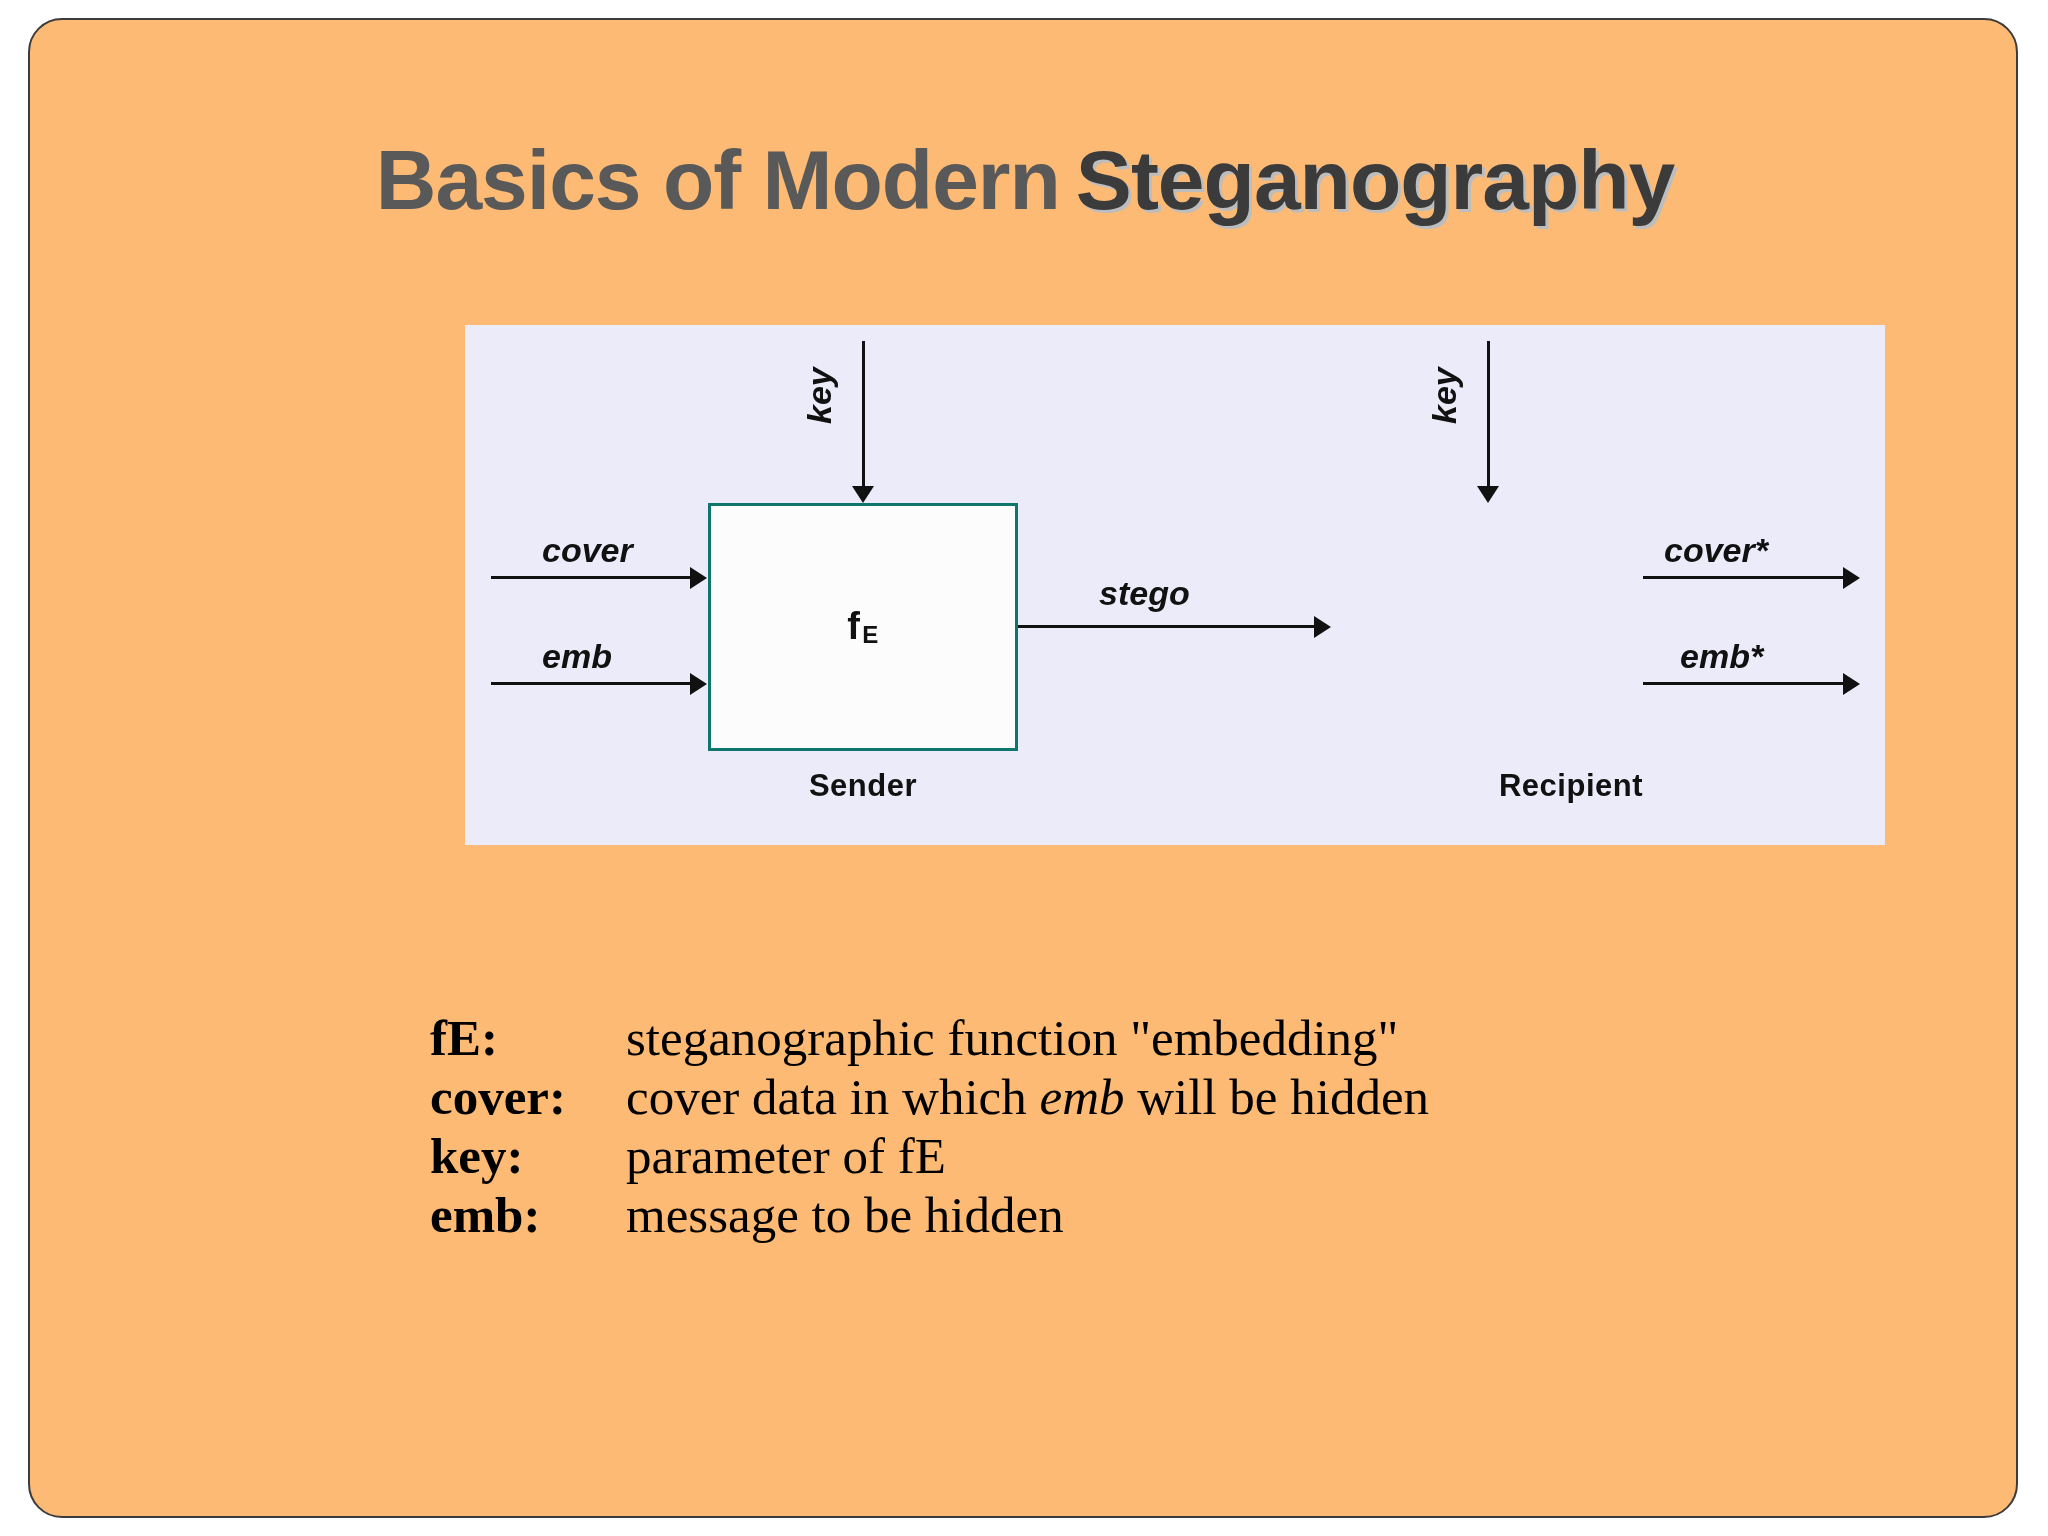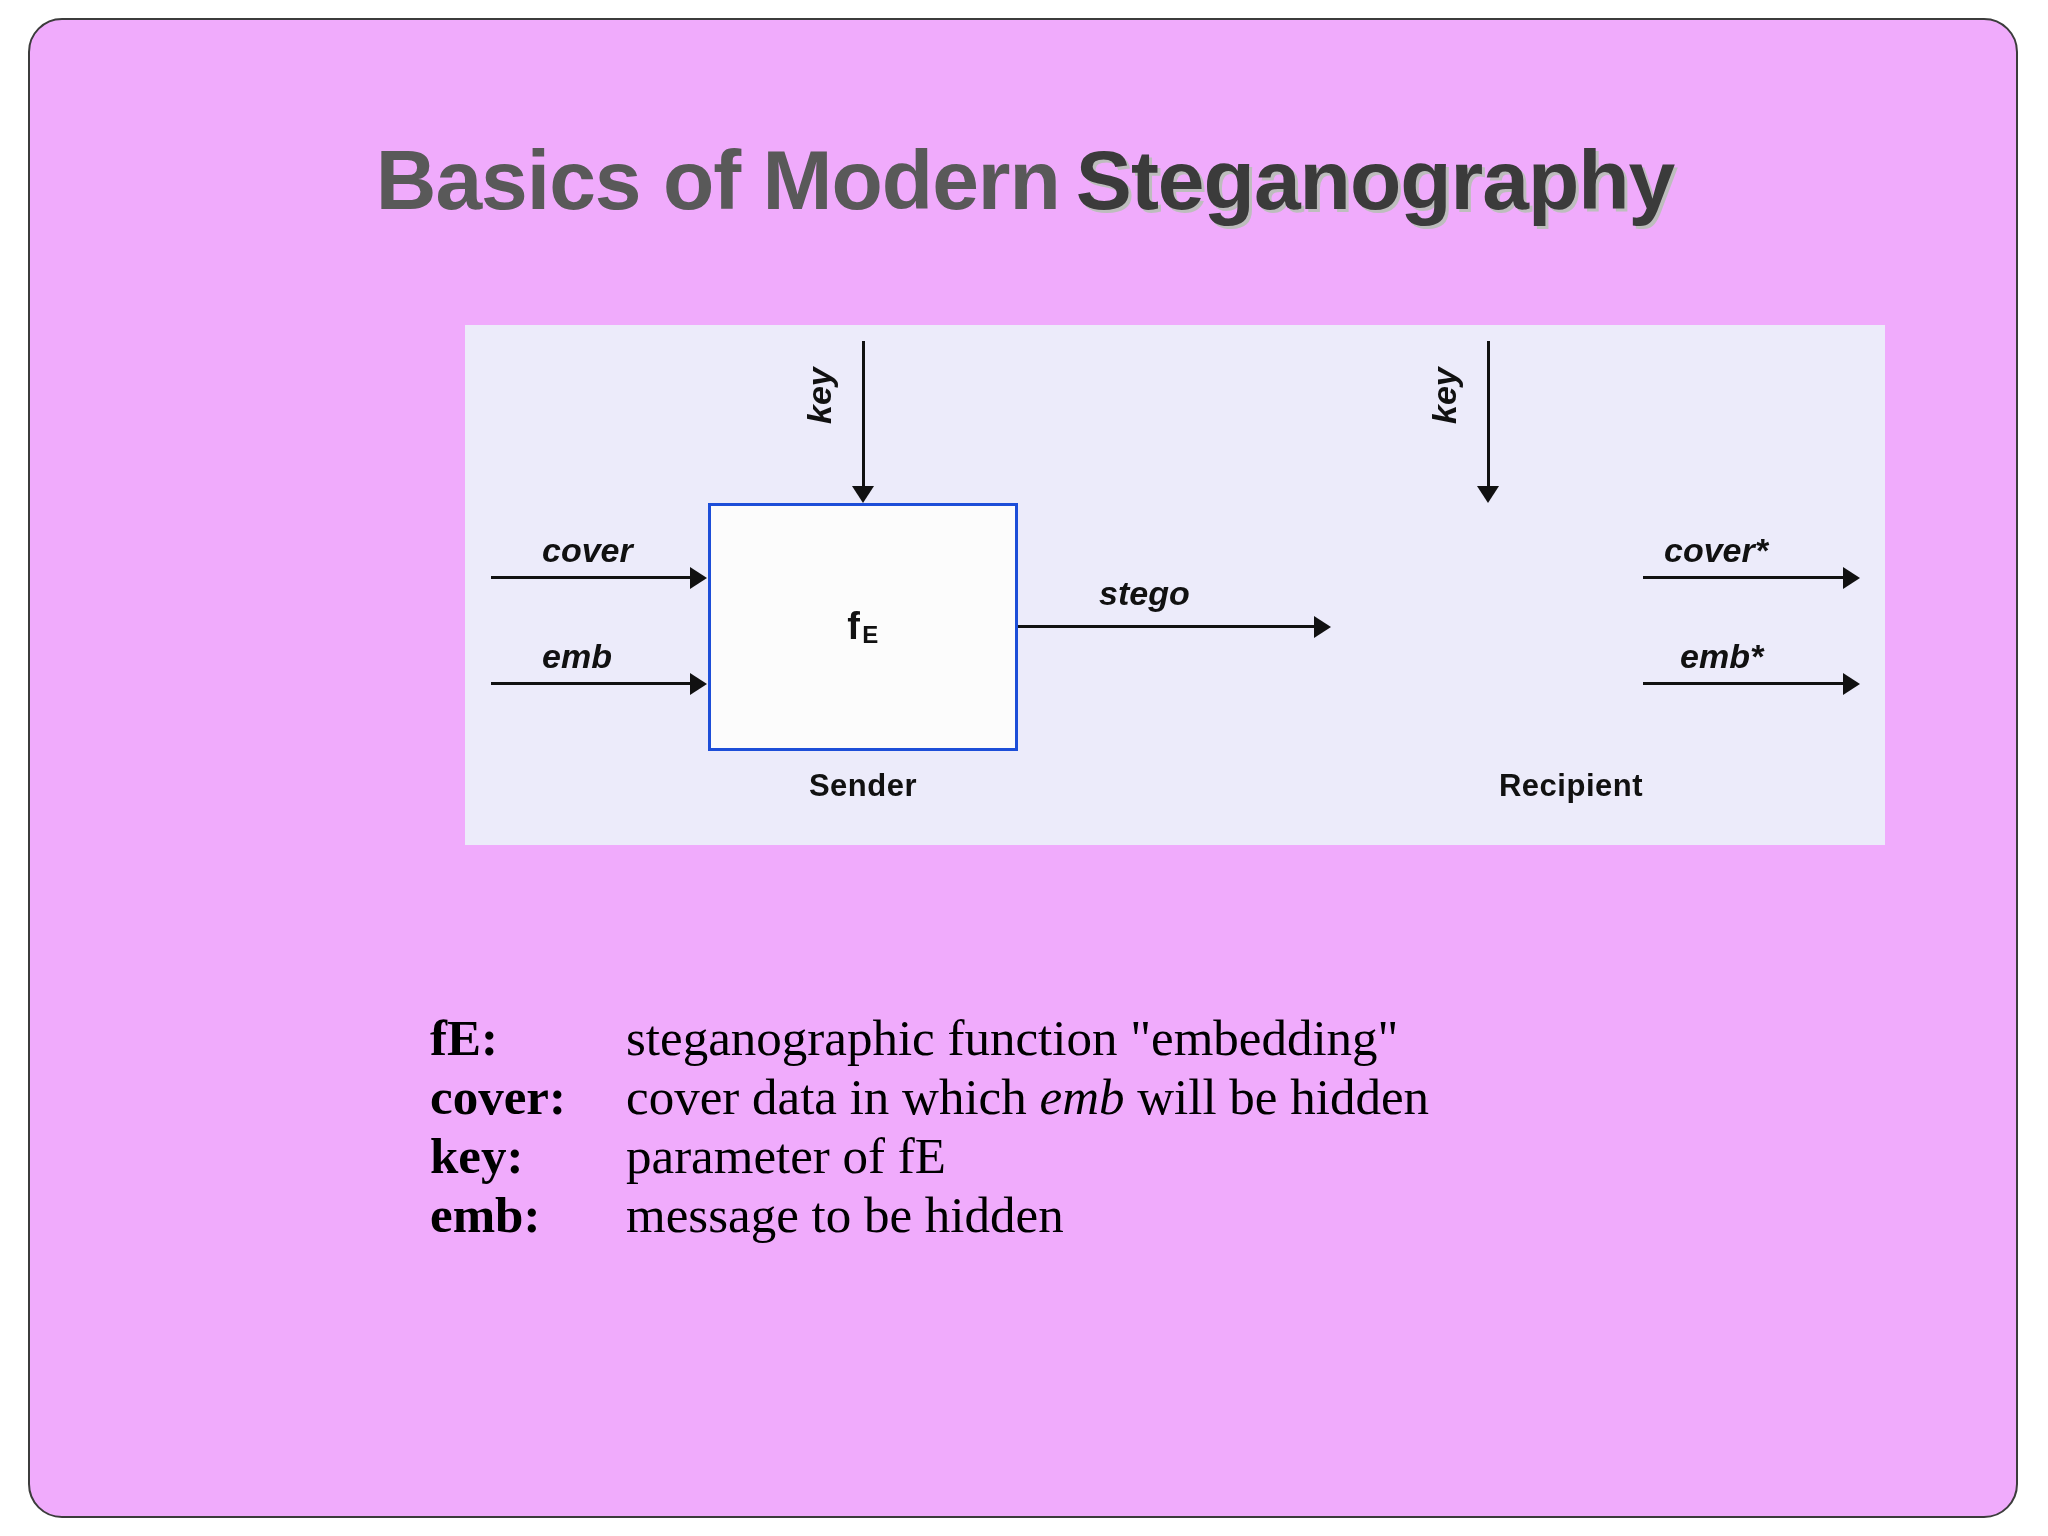--- a/index.html
+++ b/index.html
@@ -14,21 +14,21 @@
     overflow: hidden;
   }
 
   
   .slide {
     position: absolute;
     left: 28px;
     top: 18px;
     width: 1990px;
     height: 1500px;
-    background: #f0abfc;
+    background: #fdba74;
     border: 2px solid #3c3c3c;
     border-radius: 34px;
     box-sizing: border-box;
     overflow: hidden;
   }
 
   
   .title-row {
     position: absolute;
     left: 0;
@@ -81,21 +81,21 @@
     width: 0; height: 0;
     border-left: 11px solid transparent;
     border-right: 11px solid transparent;
     border-top: 17px solid #111111;
   }
 
   
   .pbox {
     position: absolute;
     background: #fcfcfc;
-    border: 3px solid #1d4ed8;
+    border: 3px solid #0f766e;
     box-sizing: border-box;
   }
   .pbox-label {
     position: absolute;
     left: 0; right: 0;
     top: 50%;
     transform: translateY(-50%);
     text-align: center;
     font-family: "Liberation Sans", sans-serif;
     font-size: 38px;

